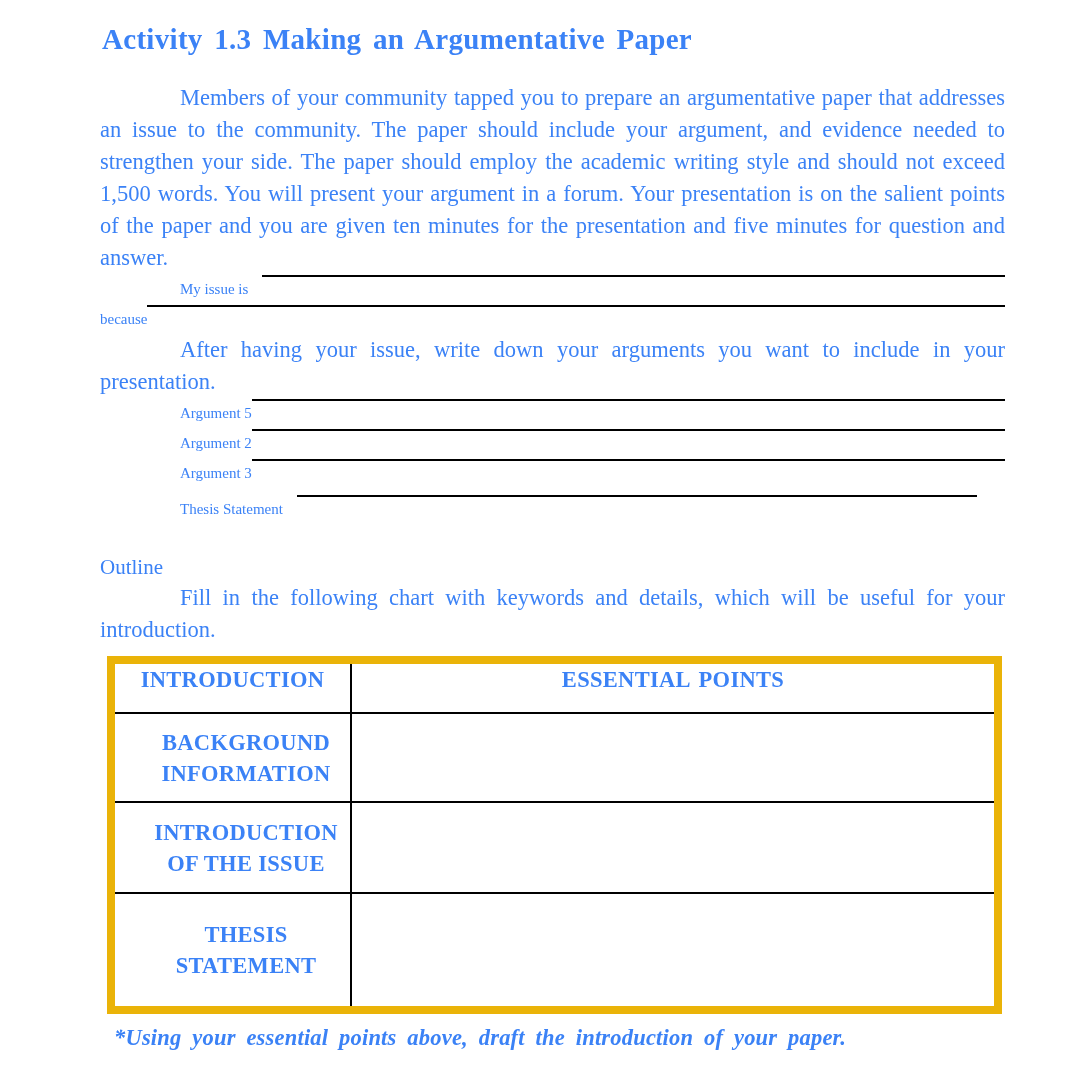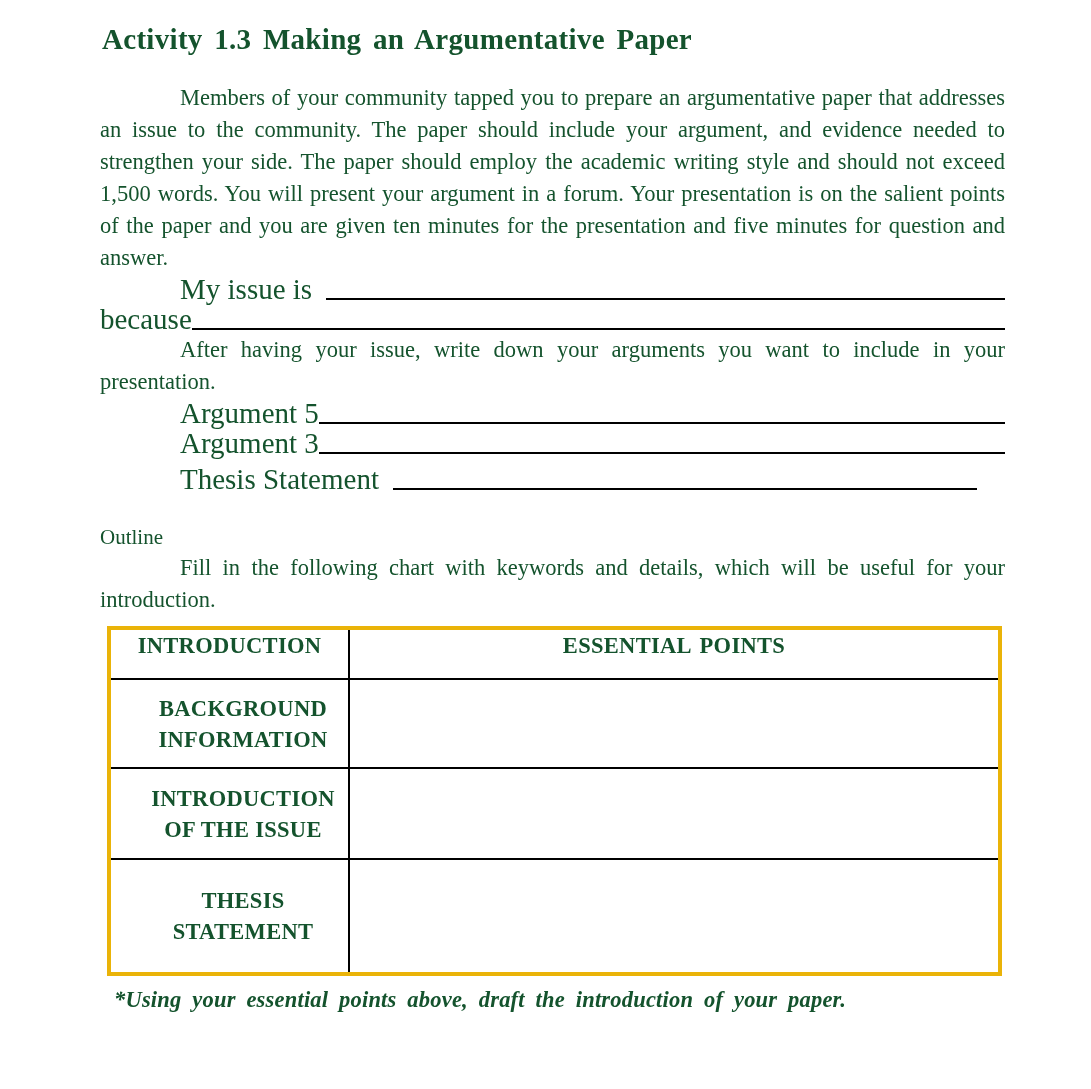--- a/index.html
+++ b/index.html
@@ -2,21 +2,21 @@
 <html><head>
 <meta charset="utf-8">
 <style>
   html, body { margin: 0; padding: 0; background: #ffffff; }
   .page {
     position: relative;
     width: 1091px;
     height: 1089px;
     box-sizing: border-box;
     background: #ffffff;
-    color: #14532d;
+    color: #3b82f6;
     font-family: "Liberation Serif", serif;
     padding: 20px 86px 0 100px;
     overflow: hidden;
   }
   .title {
     font-size: 29px;
     font-weight: bold;
     letter-spacing: 0.3px;
     word-spacing: 4px;
     margin: 0 0 24px 2px;
@@ -24,22 +24,22 @@
   }
   .body-text {
     font-size: 22.5px;
     line-height: 32px;
     text-align: justify;
     margin: 0;
   }
   .indent { text-indent: 80px; }
   .fill-row {
     display: flex;
-    align-items: flex-end;
-    font-size: 29px;
+    align-items: flex-start;
+    font-size: 15px;
     line-height: 30px;
     height: 30px;
     font-family: Liberation Serif, serif;
   }
   .fill-row .label { white-space: pre; }
   .fill-line {
     flex: 1;
     border-bottom: 2px solid #000;
     margin-bottom: 4px;
     min-height: 1px;
@@ -51,21 +51,21 @@
   .outline-heading {
     font-size: 21px;
     line-height: 30px;
     margin-top: 28px;
   }
   table.outline-table {
     border-collapse: collapse;
     table-layout: fixed;
     width: 895px;
     margin: 10px 0 0 7px;
-    border: 4px solid #eab308;
+    border: 8px solid #eab308;
   }
   table.outline-table th,
   table.outline-table td {
     border: 2px solid #000;
     font-size: 22.5px;
     font-family: "Liberation Serif", serif;
   }
   th.col-header {
     font-weight: bold;
     text-align: center;
@@ -117,20 +117,24 @@
     <span class="fill-line"></span>
   </div>
 
   <p class="body-text indent">After having your issue, write down your arguments you want to include in your presentation.</p>
 
   <div class="fill-row pad-indent">
     <span class="label">Argument 5</span>
     <span class="fill-line"></span>
   </div>
   <div class="fill-row pad-indent">
+    <span class="label">Argument 2</span>
+    <span class="fill-line"></span>
+  </div>
+  <div class="fill-row pad-indent">
     <span class="label">Argument 3</span>
     <span class="fill-line"></span>
   </div>
 
 
   <div class="fill-row pad-indent thesis-row">
     <span class="label">Thesis Statement</span>
     <span class="fill-line gap-after-label"></span>
   </div>
 

